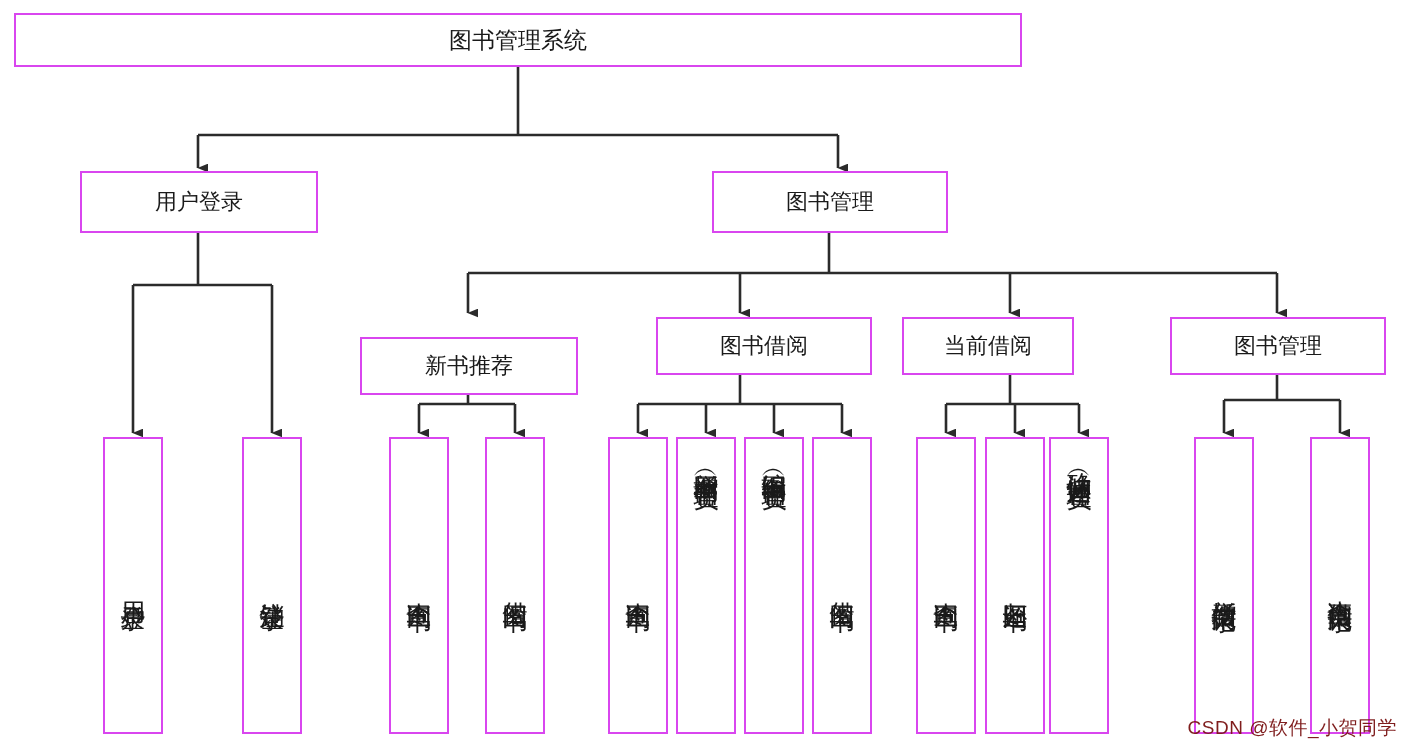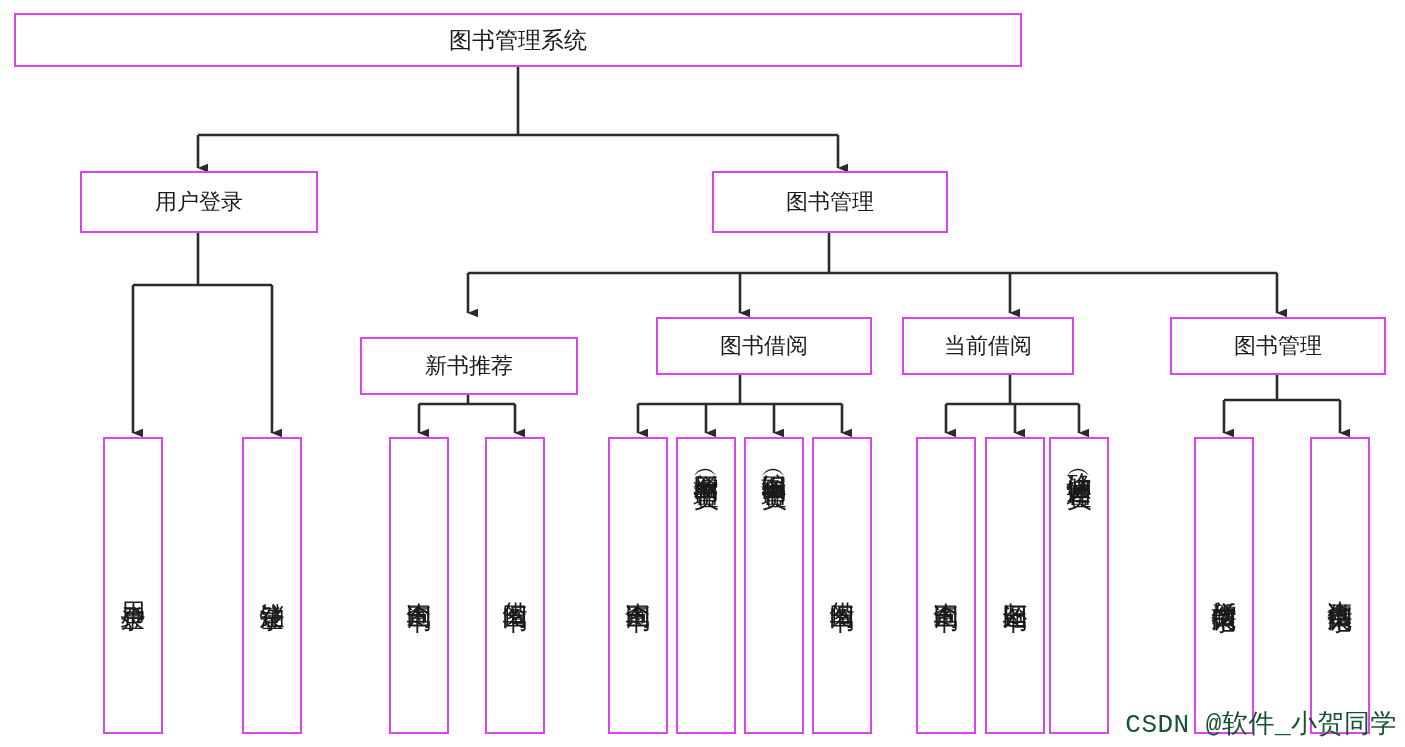--- a/index.html
+++ b/index.html
@@ -62,23 +62,23 @@
     line-height: 1;
   }
   .vert-box.centered {
     align-items: center;
     padding-top: 0;
   }
   #watermark {
     position: absolute;
     right: 8px;
     bottom: 6px;
-    font-size: 26px;
-    color: #14532d;
-    font-family: Liberation Mono, monospace;
+    font-size: 19px;
+    color: #7f1d1d;
+    font-family: Liberation Sans, sans-serif;
     letter-spacing: 0.5px;
     pointer-events: none;
   }
 </style>
 </head>
 <body>
 
 <div id="diagram-root">
 
   <svg id="diagram-svg" viewBox="0 0 1405 747" xmlns="http://www.w3.org/2000/svg">

